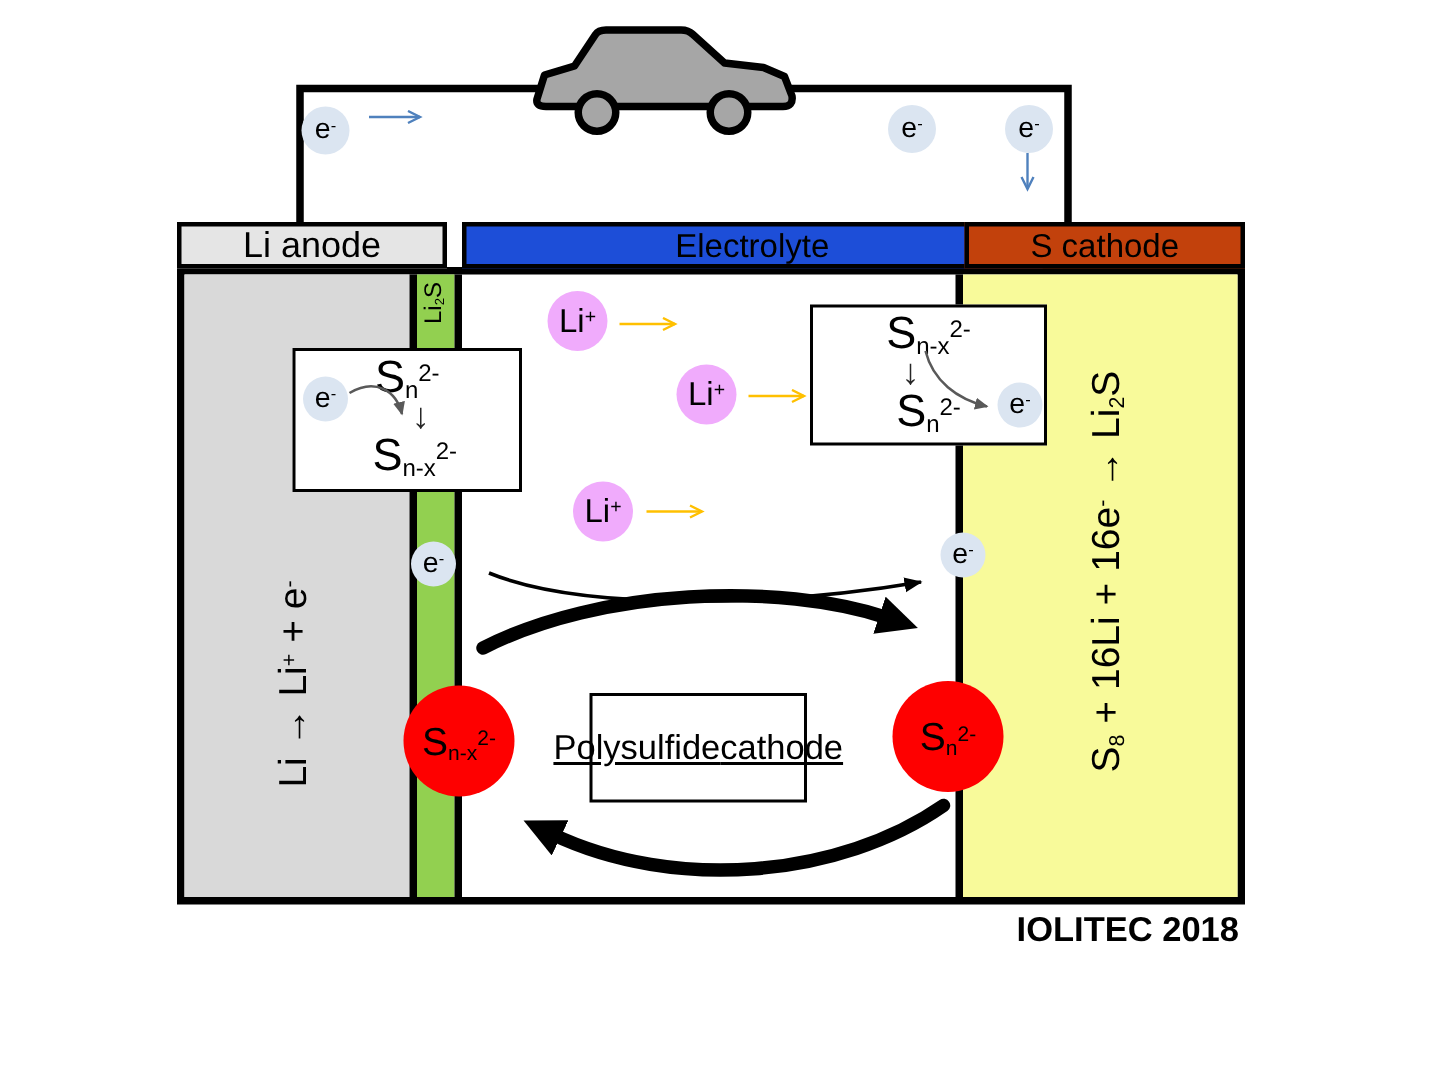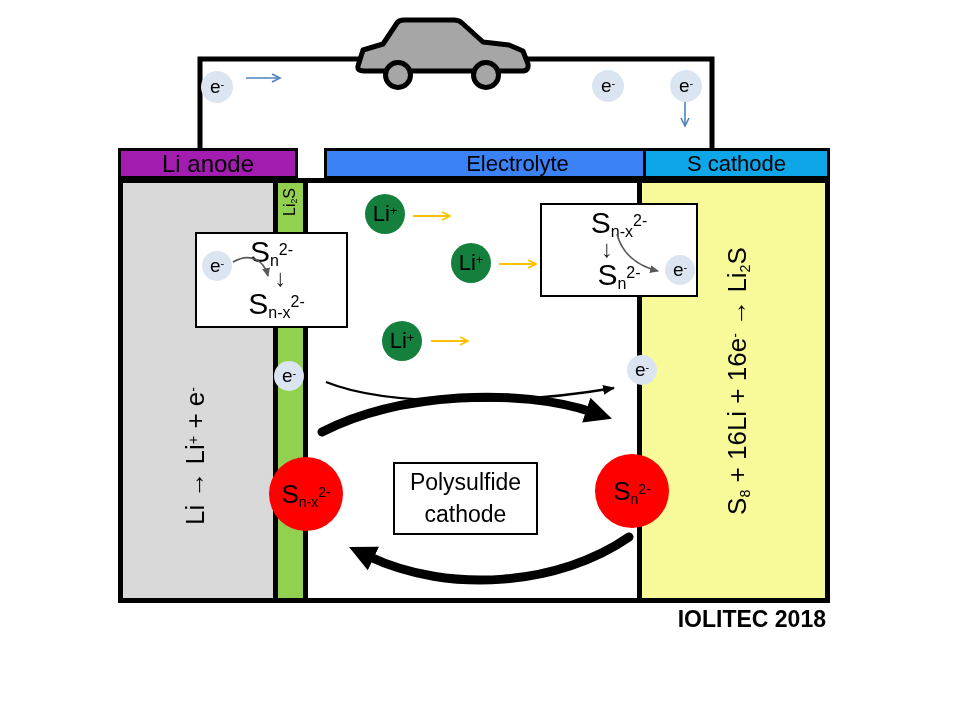--- a/index.html
+++ b/index.html
@@ -19,23 +19,23 @@
   .divider{position:absolute;top:0;height:100%;width:5px;background:#000;}
   #div1{left:150px;}
   #col-green{left:155px;width:25px;background:#92d050;}
   #div2{left:180px;}
   #div3{left:514px;}
   #col-yellow{left:519px;width:183px;background:#f8fa9a;}
 
   
   .hdr{position:absolute;top:148px;height:31px;border:3px solid #000;box-sizing:border-box;
     display:flex;align-items:center;justify-content:center;z-index:2;font-size:23px;}
-  #hdr-anode{left:118px;width:180px;background:#a21caf;font-size:24px;}
-  #hdr-elec{left:324px;width:387px;background:#3b82f6;font-size:22px;}
-  #hdr-cath{left:643px;width:187px;background:#0ea5e9;font-size:22px;}
+  #hdr-anode{left:118px;width:180px;background:#e5e5e5;font-size:24px;}
+  #hdr-elec{left:308px;width:387px;background:#1d4ed8;font-size:22px;}
+  #hdr-cath{left:643px;width:187px;background:#c2410c;font-size:22px;}
 
   
   .vtext{position:absolute;transform:rotate(-90deg);text-align:center;white-space:nowrap;z-index:3;}
   #anode-rx{left:50px;top:441px;width:290px;height:30px;line-height:30px;font-size:26px;}
   #cath-rx{left:547px;top:366px;width:380px;height:30px;line-height:30px;font-size:26px;}
   #sei-label{left:266px;top:190px;width:48px;height:24px;line-height:24px;font-size:16px;}
 
   
   .rxbox{position:absolute;background:#fff;border:2px solid #000;box-sizing:border-box;z-index:3;
     display:flex;flex-direction:column;align-items:center;padding-top:2px;}
@@ -43,33 +43,33 @@
   #rxbox-cath{left:540px;top:203px;width:158px;height:94px;}
   .formula{font-size:30px;line-height:1.05;}
   .formula sub,.formula sup{font-size:16px;}
   .dn-arrow{font-size:24px;line-height:20px;color:#262626;}
   #rxbox-anode .dn-arrow{margin-left:18px;}
   #rxbox-anode .formula.bottom{margin-left:10px;}
   #rxbox-cath .dn-arrow{margin-left:-24px;}
 
   
   #shuttle-box{position:absolute;left:393px;top:462px;width:145px;height:73px;background:#fff;
-    border:2px solid #000;box-sizing:border-box;z-index:3;display:flex;flex-direction:column;
-    align-items:center;justify-content:center;font-size:23px;line-height:1.35;}
+    border:2px solid #000;box-sizing:border-box;z-index:3;display:flex;flex-direction:row;
+    align-items:center;justify-content:center;font-size:23px;line-height:1.35;text-decoration:underline;}
 
   
   #overlay{position:absolute;left:0;top:0;width:960px;height:720px;z-index:5;pointer-events:none;}
 
   
   .circle{position:absolute;border-radius:50%;display:flex;align-items:center;justify-content:center;
     z-index:6;box-sizing:border-box;}
   .ecirc{background:#dbe5f1;width:32px;height:32px;font-size:19px;}
   .ecirc.small{width:30px;height:30px;}
   .ecirc sup{font-size:11px;}
-  .licirc{background:#15803d;width:40px;height:40px;font-size:22px;}
+  .licirc{background:#f0abfc;width:40px;height:40px;font-size:22px;}
   .licirc sup{font-size:13px;}
   .redcirc{background:#fe0000;width:74px;height:74px;font-size:26px;color:#000;}
   .redcirc sub,.redcirc sup{font-size:14px;}
 
   #credit{position:absolute;left:646px;top:606px;width:180px;text-align:right;
     font-size:23px;font-weight:600;z-index:3;}
 </style>
 </head>
 <body>
 

